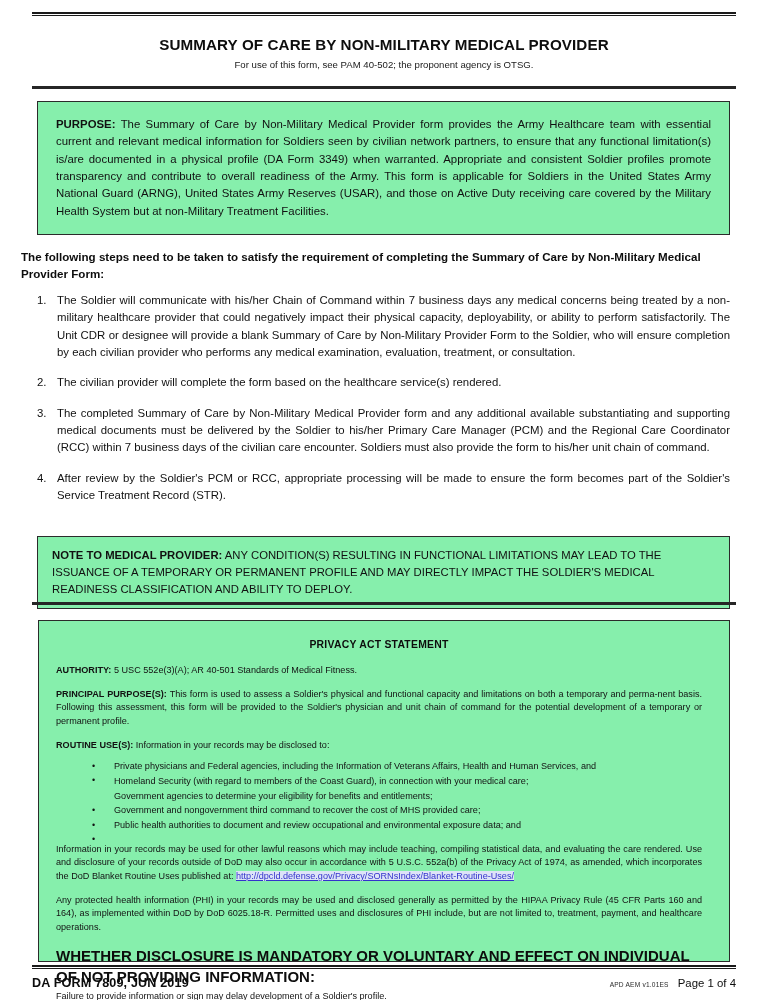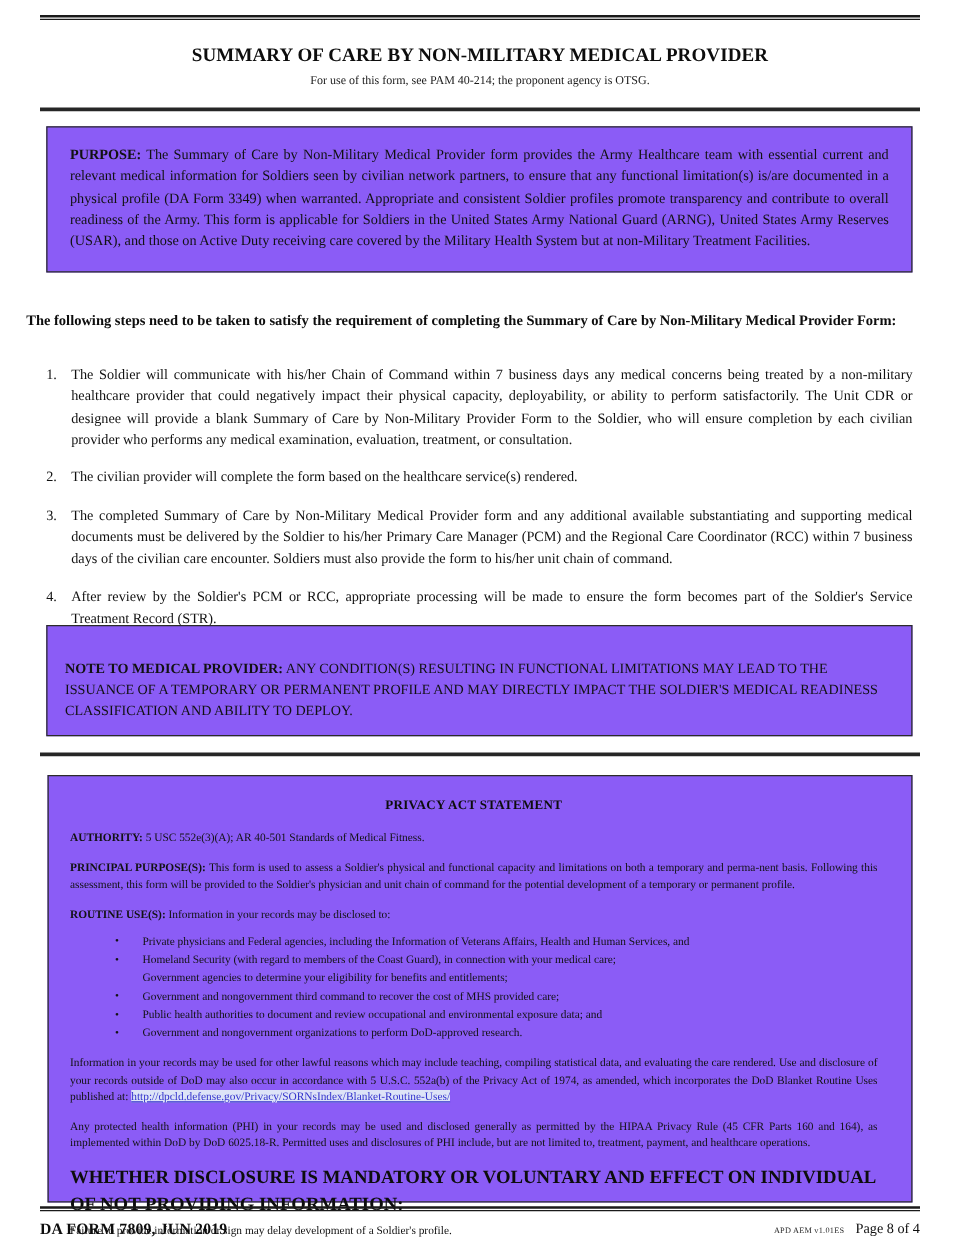--- a/index.html
+++ b/index.html
@@ -14,21 +14,20 @@
     -webkit-font-smoothing: antialiased;
   }
   .page {
     position: relative;
     width: 748px;
     height: 1000px;
     margin: 0 auto;
     background: #ffffff;
     box-sizing: border-box;
     overflow: hidden;
-    font-family: Liberation Serif, serif;
   }
 
   
   .rule-double-top {
     position: absolute;
     left: 22px;
     right: 22px;
     top: 12px;
     height: 4px;
     border-top: 2px solid #1a1a1a;
@@ -66,21 +65,21 @@
     top: 86px;
     height: 3px;
     background: #262626;
   }
 
   
   .box {
     position: absolute;
     border: 1.4px solid #2b2b2b;
     box-sizing: border-box;
-    background: #8b5cf6;
+    background: #86efac;
   }
 
   
   .purpose-box {
     left: 27px;
     right: 28px;
     top: 101px;
     padding: 14px 18px 14px 18px;
   }
   .purpose-text {
@@ -130,22 +129,22 @@
     top: 0;
     width: 18px;
     text-align: left;
     font-size: 11.4px;
   }
 
   
   .note-box {
     left: 27px;
     right: 28px;
-    top: 500px;
-    padding: 26px 14px 10px 14px;
+    top: 536px;
+    padding: 10px 14px 10px 14px;
   }
   .note-text {
     font-size: 11.3px;
     line-height: 1.5;
     margin: 0;
     color: #111111;
   }
   .note-text b { font-weight: bold; }
 
   .rule-thick-2 {
@@ -267,21 +266,21 @@
 </style>
 </head>
 <body>
 
 <div class="page">
 
   <div class="rule-double-top"></div>
 
   <div class="title-block">
     <h1 class="form-title">SUMMARY OF CARE BY NON-MILITARY MEDICAL PROVIDER</h1>
-    <p class="form-subtitle">For use of this form, see PAM 40-214; the proponent agency is OTSG.</p>
+    <p class="form-subtitle">For use of this form, see PAM 40-502; the proponent agency is OTSG.</p>
   </div>
 
   <div class="rule-thick-1"></div>
 
   <div class="box purpose-box">
     <p class="purpose-text"><b>PURPOSE:</b><span> The Summary of Care by Non-Military Medical Provider form provides the Army Healthcare team with essential current and relevant medical information for Soldiers seen by civilian network partners, to ensure that any functional limitation(s) is/are documented in a physical profile (DA Form 3349) when warranted. Appropriate and consistent Soldier profiles promote transparency and contribute to overall readiness of the Army. This form is applicable for Soldiers in the United States Army National Guard (ARNG), United States Army Reserves (USAR), and those on Active Duty receiving care covered by the Military Health System but at non-Military Treatment Facilities.</span></p>
   </div>
 
   <div class="steps-heading">The following steps need to be taken to satisfy the requirement of completing the Summary of Care by Non-Military Medical Provider Form:</div>
 
@@ -306,34 +305,34 @@
     <p class="pv-para"><b>PRINCIPAL PURPOSE(S):</b><span> This form is used to assess a Soldier's physical and functional capacity and limitations on both a temporary and perma-nent basis. Following this assessment, this form will be provided to the Soldier's physician and unit chain of command for the potential development of a temporary or permanent profile.</span></p>
 
     <p class="pv-para pv-lead"><b>ROUTINE USE(S):</b><span> Information in your records may be disclosed to:</span></p>
 
     <ul class="pv-bullets">
       <li><span class="dot">•</span><span>Private physicians and Federal agencies, including the Information of Veterans Affairs, Health and Human Services, and</span></li>
       <li><span class="dot">•</span><span>Homeland Security (with regard to members of the Coast Guard), in connection with your medical care;</span></li>
       <li class="nodot"><span>Government agencies to determine your eligibility for benefits and entitlements;</span></li>
       <li><span class="dot">•</span><span>Government and nongovernment third command to recover the cost of MHS provided care;</span></li>
       <li><span class="dot">•</span><span>Public health authorities to document and review occupational and environmental exposure data; and</span></li>
-      <li><span class="dot">•</span><span>Government and nongovernment organizations to perform DoD-approved research.</span></li>
+      <li><span class="dot">•</span></li>
     </ul>
 
     <p class="pv-para"><span>Information in your records may be used for other lawful reasons which may include teaching, compiling statistical data, and evaluating the care rendered. Use and disclosure of your records outside of DoD may also occur in accordance with 5 U.S.C. 552a(b) of the Privacy Act of 1974, as amended, which incorporates the DoD Blanket Routine Uses published at: </span><a class="pv-link" href="#">http://dpcld.defense.gov/Privacy/SORNsIndex/Blanket-Routine-Uses/</a></p>
 
     <p class="pv-para">Any protected health information (PHI) in your records may be used and disclosed generally as permitted by the HIPAA Privacy Rule (45 CFR Parts 160 and 164), as implemented within DoD by DoD 6025.18-R. Permitted uses and disclosures of PHI include, but are not limited to, treatment, payment, and healthcare operations.</p>
 
     <p class="pv-heading">WHETHER DISCLOSURE IS MANDATORY OR VOLUNTARY AND EFFECT ON INDIVIDUAL OF NOT PROVIDING INFORMATION:</p>
     <p class="pv-sub">Failure to provide information or sign may delay development of a Soldier's profile.</p>
   </div>
 
   <div class="rule-double-bottom"></div>
 
   <div class="footer">
     <div class="footer-left">DA FORM 7809, JUN 2019</div>
     <div class="footer-right">
       <span class="apd-tag">APD AEM v1.01ES</span>
-      <span class="page-num">Page 8 of 4</span>
+      <span class="page-num">Page 1 of 4</span>
     </div>
   </div>
 
 </div>
 
 </body></html>

